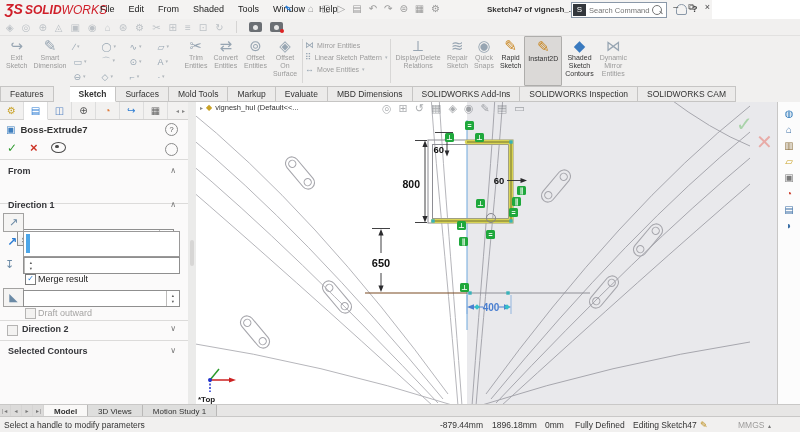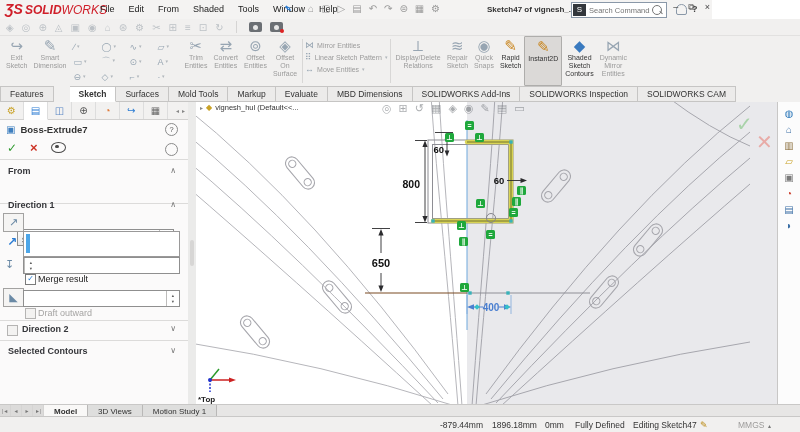--- a/index.html
+++ b/index.html
@@ -584,20 +584,21 @@
     <span class="navbtn">|◄</span>
     <span class="navbtn">◄</span>
     <span class="navbtn">►</span>
     <span class="navbtn">►|</span>
     <span class="gtab active">Model</span>
     <span class="gtab">3D Views</span>
     <span class="gtab">Motion Study 1</span>
   </div>
 
   <div class="statusbar">
+    <span class="sitem" style="left:4px">Select a handle to modify parameters</span>
     <span class="sitem" style="left:440px">-879.44mm</span>
     <span class="sitem" style="left:492px">1896.18mm</span>
     <span class="sitem" style="left:545px">0mm</span>
     <span class="sitem" style="left:575px">Fully Defined</span>
     <span class="sitem" style="left:633px">Editing Sketch47</span>
     <span class="sitem pencil" style="left:700px">✎</span>
     <span class="sitem units" style="left:738px">MMGS</span>
     <span class="sitem ucaret" style="left:768px;top:5px">▴</span>
   </div>
 

